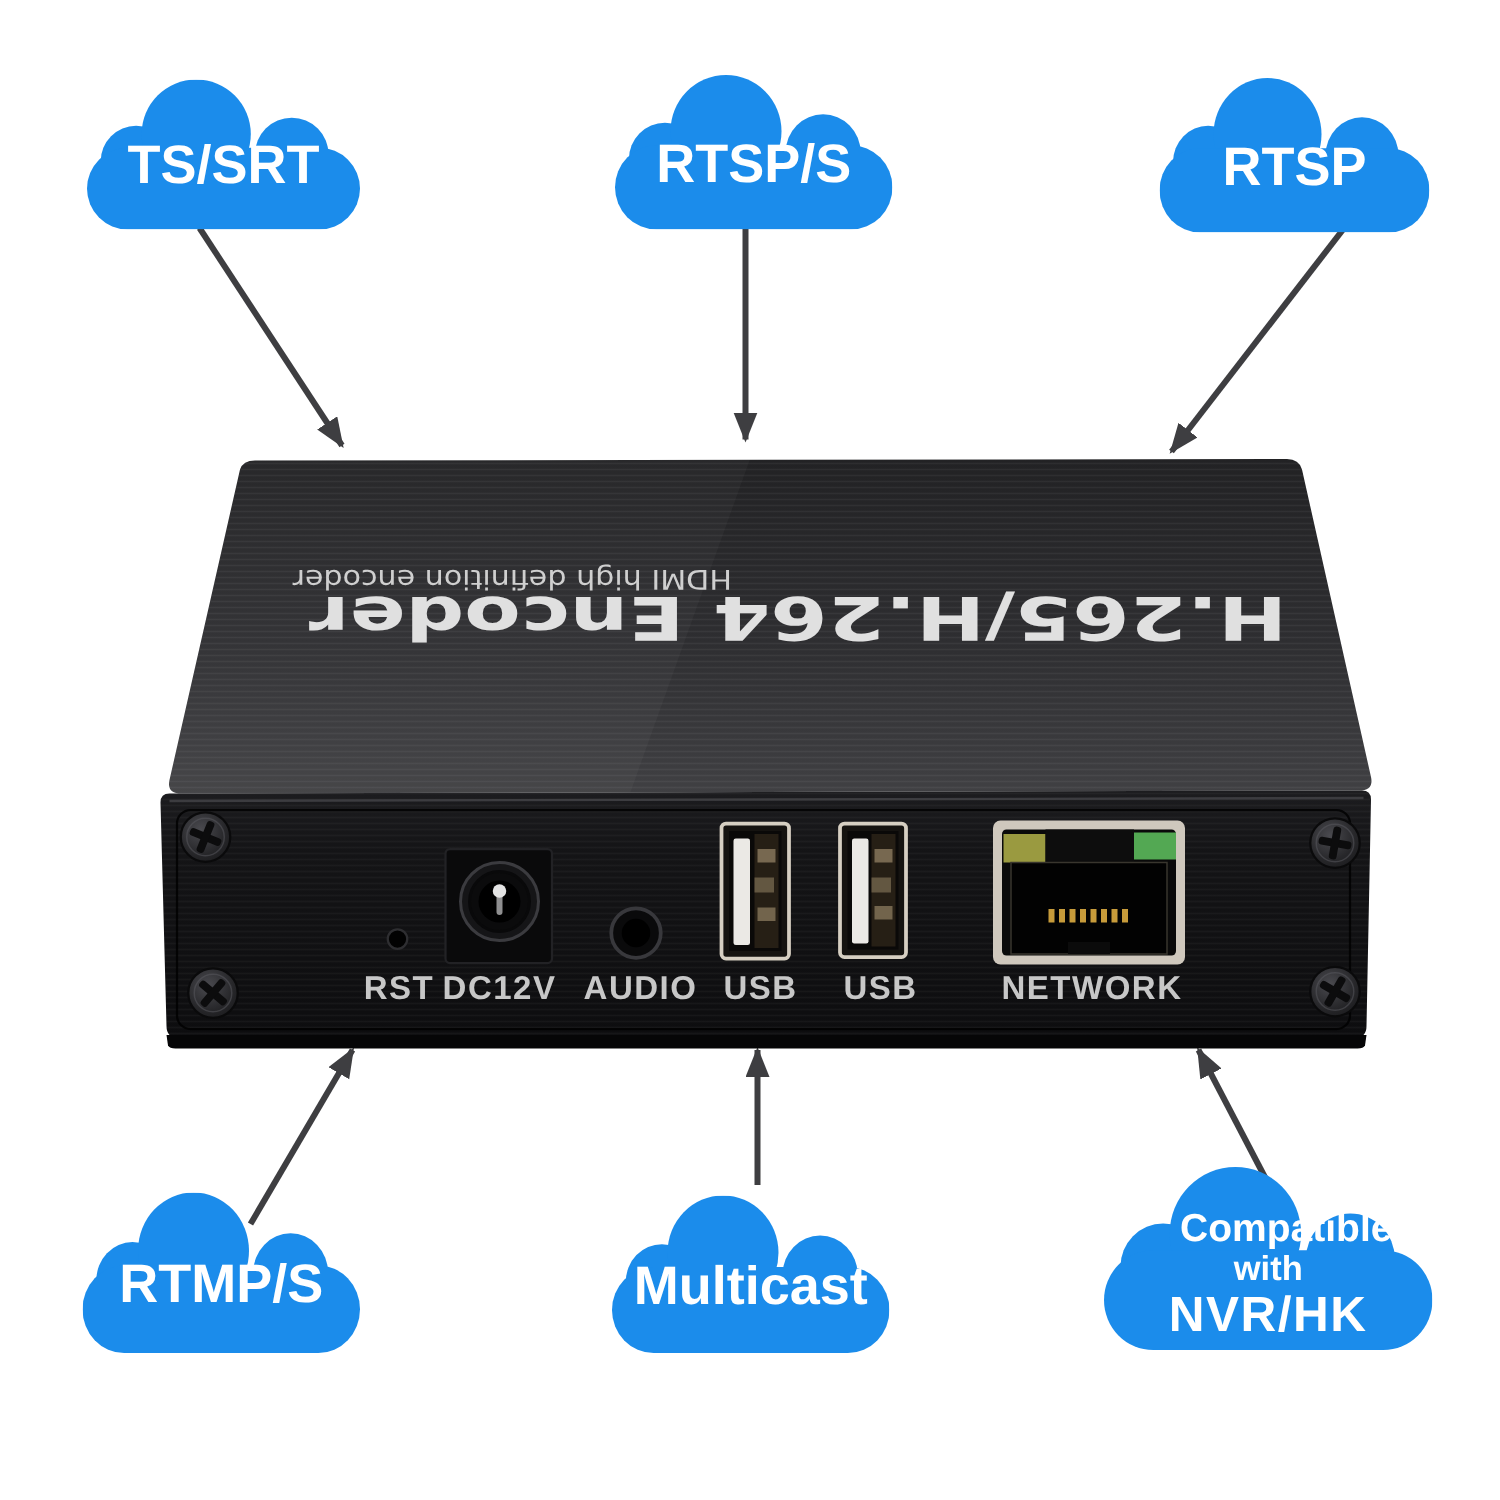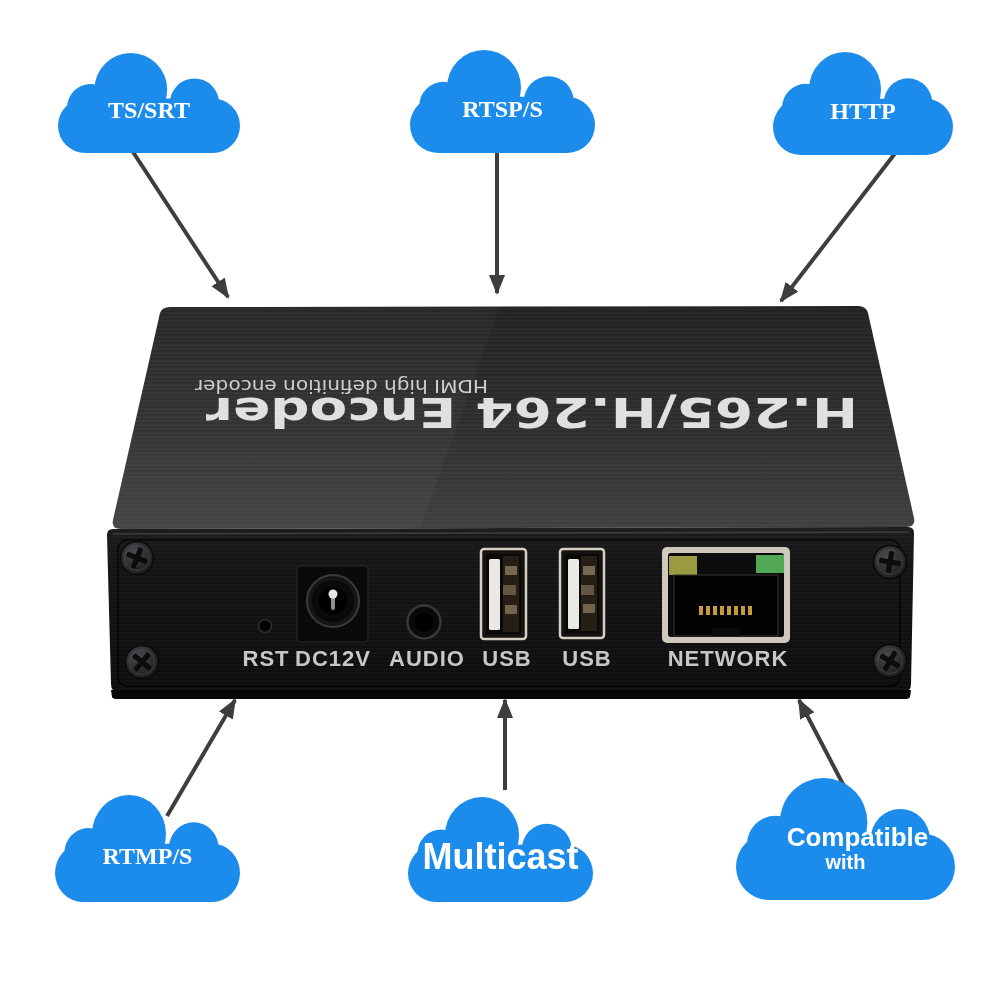--- a/index.html
+++ b/index.html
@@ -21,25 +21,25 @@
   .cloud{position:absolute;}
   .cloud svg{position:absolute;left:0;top:0;width:100%;height:100%;}
   .cloud-shape{fill:var(--cloud-blue);}
   .cloud-label{
     position:absolute;left:0;top:0;right:0;bottom:0;
     display:flex;align-items:center;justify-content:center;
     color:#ffffff;font-weight:bold;text-align:center;
     padding-top:14px;box-sizing:border-box;
     letter-spacing:0px;line-height:1;
   }
-  .proto{font-size:24px;font-family:Liberation Serif, serif;}
+  .proto{font-size:36px;}
   .multicast-label{font-size:36px;}
   .nvr-label{flex-direction:column;padding-top:20px;}
   .nvr-label .l1{font-size:26px;line-height:1.05;margin-left:24px;}
-  .nvr-label .l2{font-size:20px;line-height:1.15;}
+  .nvr-label .l2{font-size:23px;line-height:1.15;}
   .nvr-label .l3{font-size:33px;line-height:1.05;letter-spacing:1px;}
 
   
   .arrow{stroke:var(--arrow-gray);stroke-width:4;fill:none;}
   .arrow-head{fill:var(--arrow-gray);}
   .port-label{
     font-family:"Liberation Sans",sans-serif;font-weight:bold;font-size:22px;
     fill:var(--label-silver);letter-spacing:1px;
   }
   .top-title{
@@ -253,21 +253,21 @@
   <svg viewBox="0 0 200 110" preserveAspectRatio="none">
       <use href="#cloudShape"></use>
     </svg>
   <div class="cloud-label proto">RTSP/S</div>
 </div>
 
 <div class="cloud" style="left:773px;top:52px;width:180px;height:103px;">
   <svg viewBox="0 0 200 110" preserveAspectRatio="none">
       <use href="#cloudShape"></use>
     </svg>
-  <div class="cloud-label proto">HTTP</div>
+  <div class="cloud-label proto">RTSP</div>
 </div>
 
 <div class="cloud" style="left:55px;top:795px;width:185px;height:107px;">
   <svg viewBox="0 0 200 110" preserveAspectRatio="none">
       <use href="#cloudShape"></use>
     </svg>
   <div class="cloud-label proto">RTMP/S</div>
 </div>
 
 <div class="cloud" style="left:408px;top:797px;width:185px;height:105px;">
@@ -277,14 +277,15 @@
   <div class="cloud-label multicast-label">Multicast</div>
 </div>
 
 <div class="cloud" style="left:736px;top:778px;width:219px;height:122px;">
   <svg viewBox="0 0 200 110" preserveAspectRatio="none">
       <use href="#cloudShape"></use>
     </svg>
   <div class="cloud-label nvr-label">
     <span class="l1">Compatible</span>
     <span class="l2">with</span>
+    <span class="l3">NVR/HK</span>
   </div>
 </div>
 
 </body></html>

